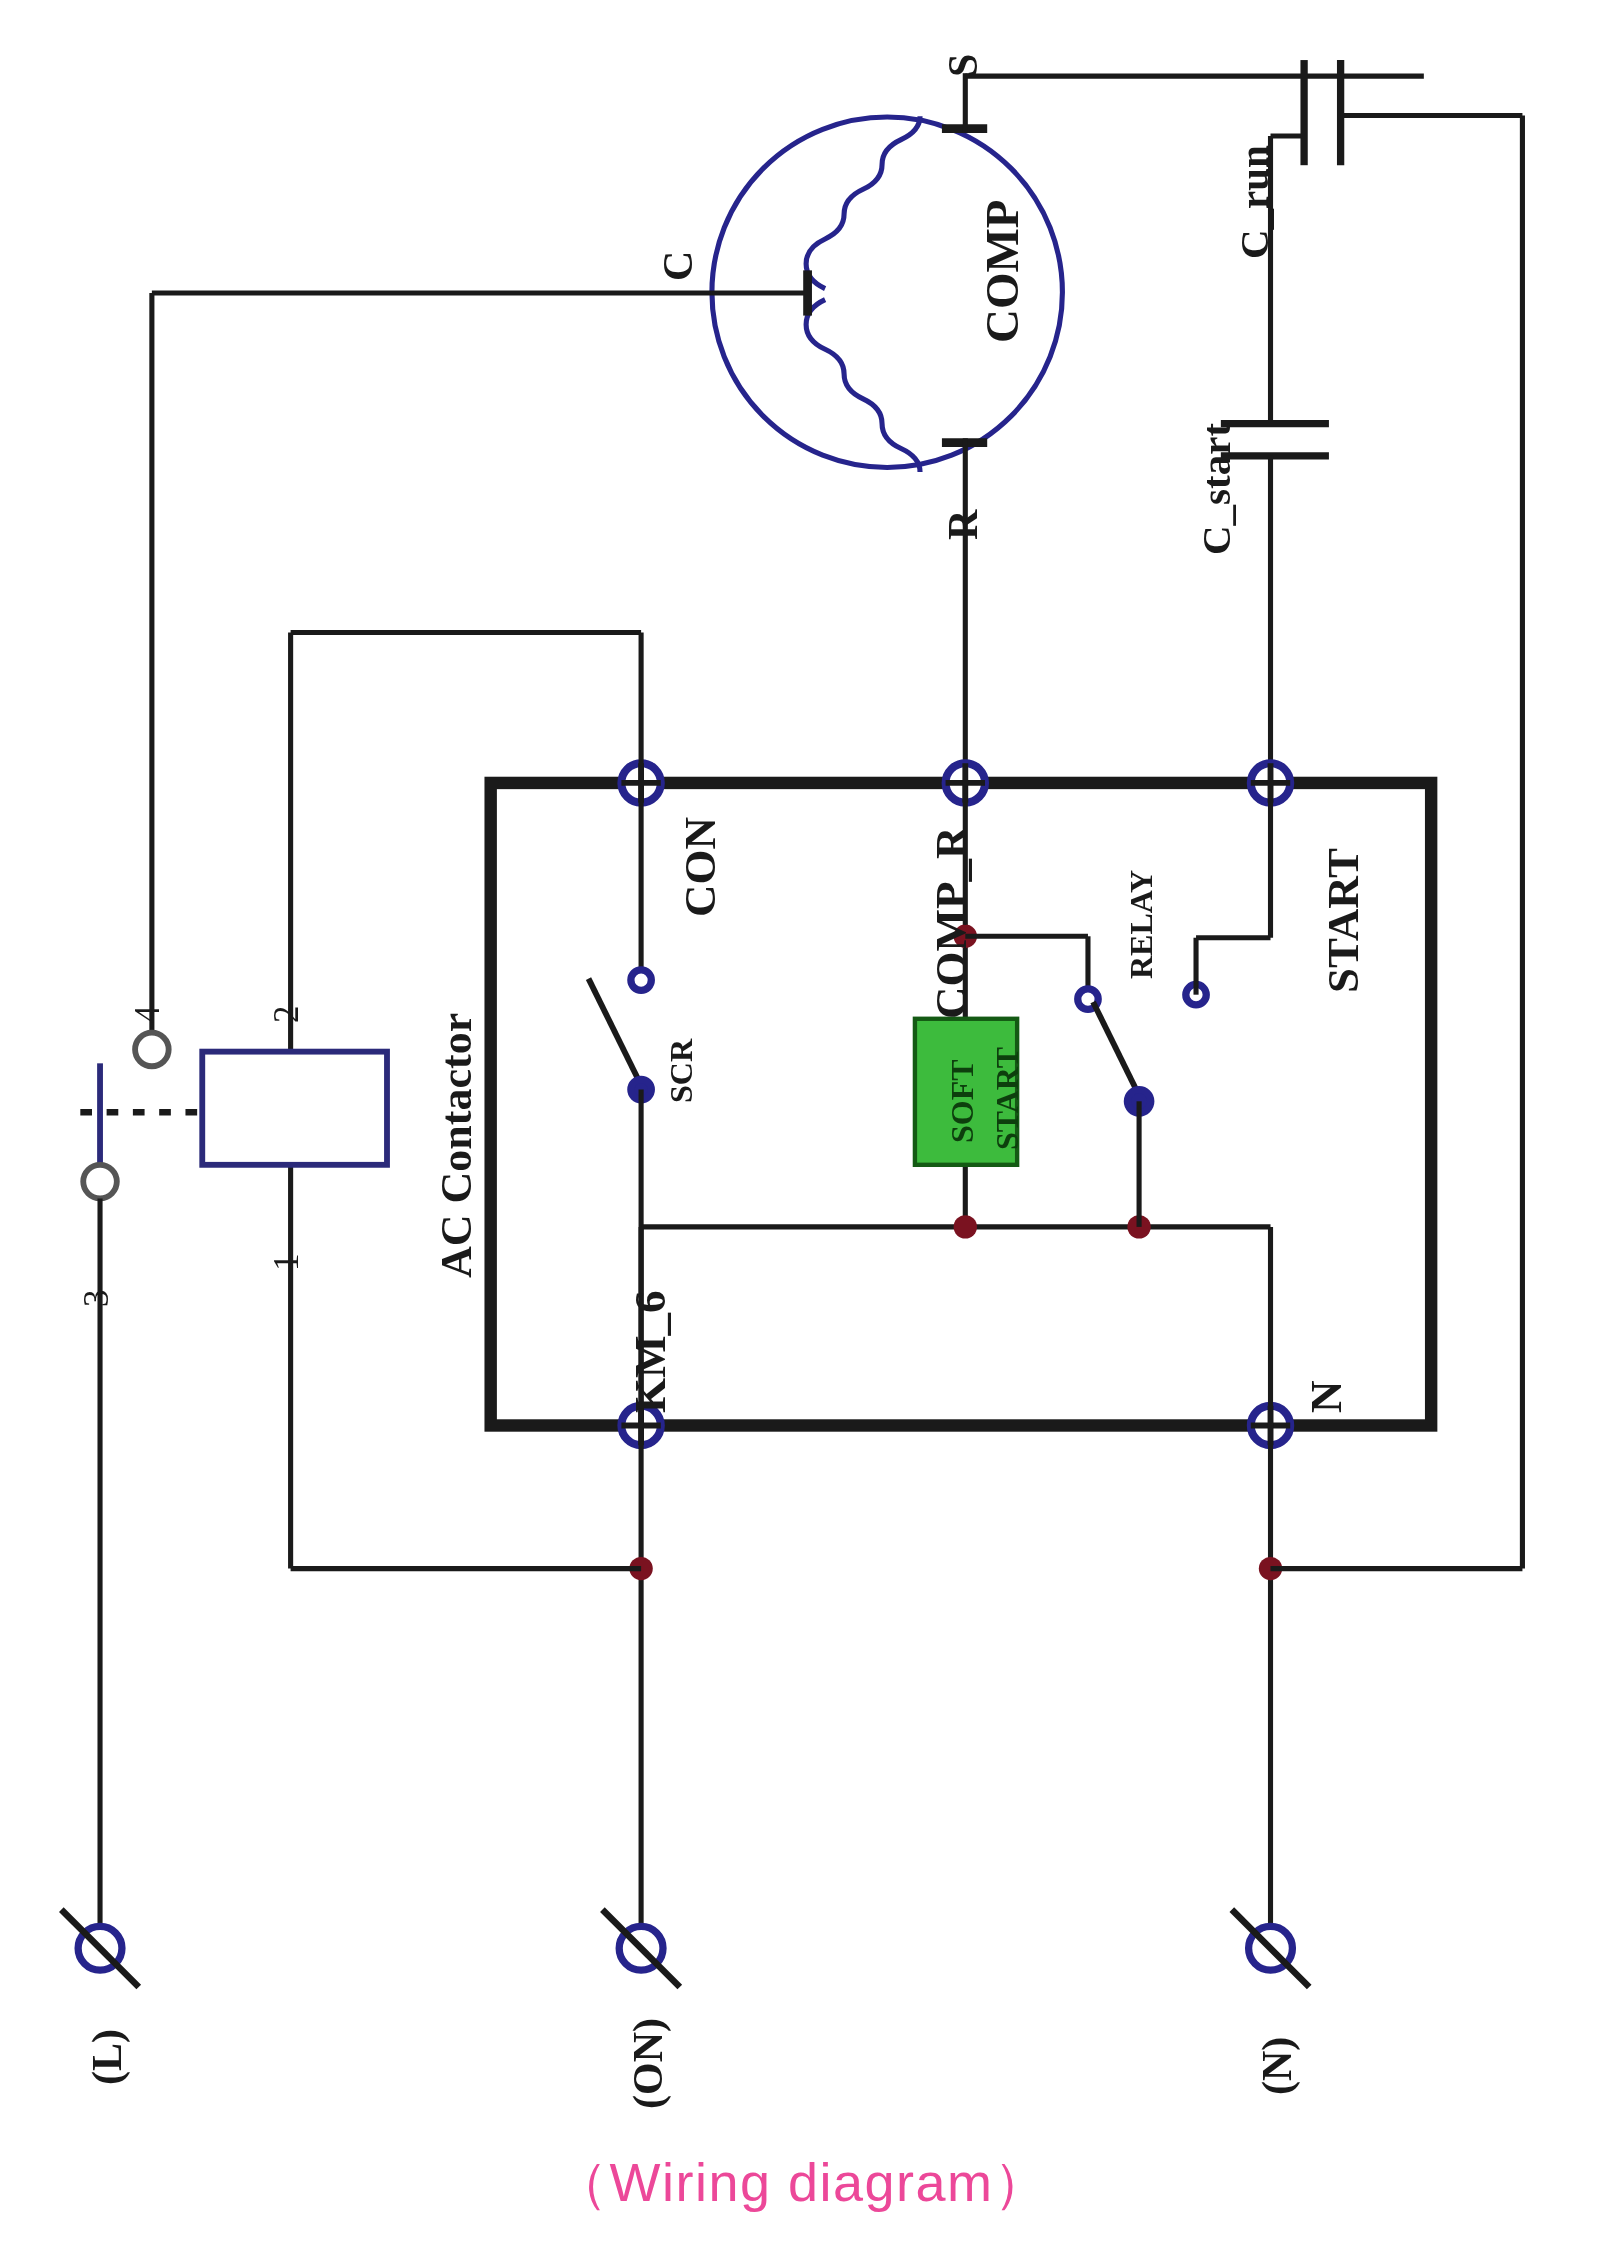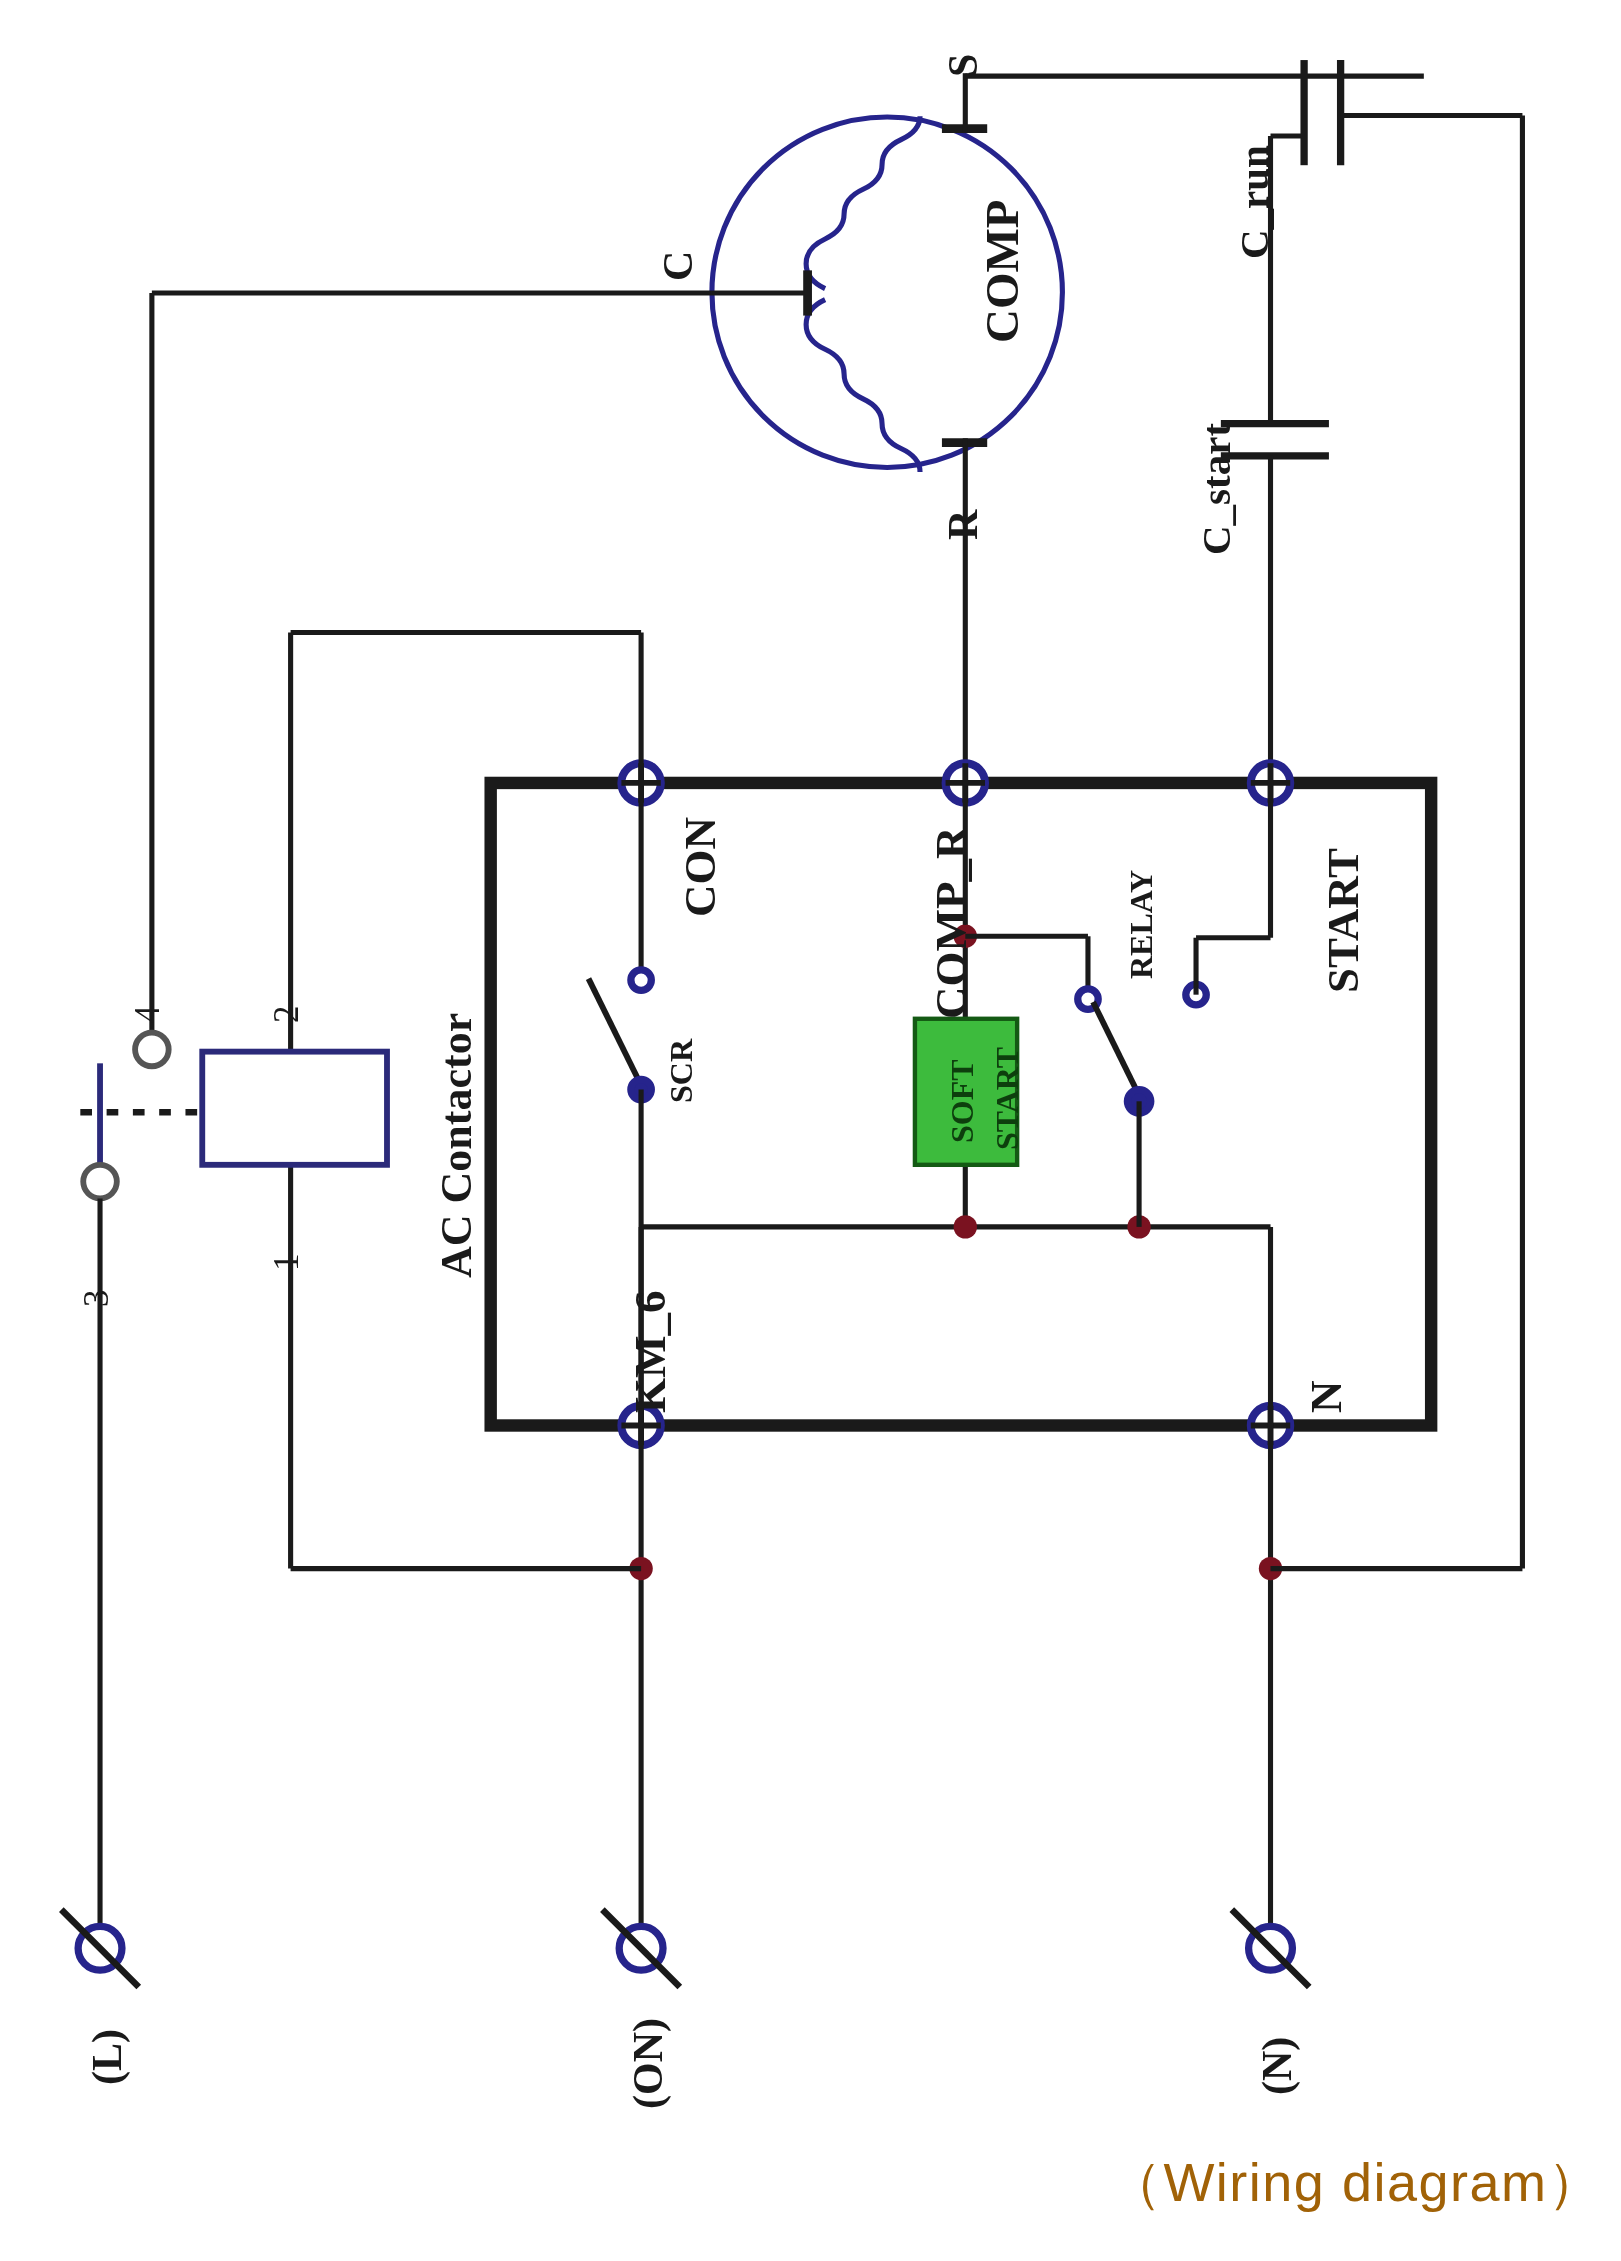--- a/index.html
+++ b/index.html
@@ -5,23 +5,23 @@
   html,body{margin:0;padding:0;background:#ffffff;}
   body{width:1621px;height:2261px;position:relative;overflow:hidden;
        font-family:"Liberation Serif",serif;}
   #stage{position:absolute;left:0;top:0;width:1621px;height:2261px;}
   svg#diagram{position:absolute;left:0;top:0;width:1621px;height:2261px;display:block;}
 
   
   .lbl{position:absolute;white-space:nowrap;transform-origin:0 0;
        transform:rotate(-90deg);color:#1a1a1a;line-height:1;}
   .lbl.bold{font-weight:bold;}
-  .caption{position:absolute;left:0;top:2147px;width:1603px;text-align:right;
+  .caption{position:absolute;left:0;top:2147px;width:1603px;text-align:center;
            font-family:"Liberation Sans",sans-serif;font-size:54px;
-           color:#a16207;letter-spacing:1.5px;}
+           color:#ec4899;letter-spacing:1.5px;}
 </style>
 </head>
 <body>
 
 <div id="stage">
 
   <svg id="diagram" viewBox="0 0 2220 3096">
 
     <g>
       <circle cx="1215" cy="400" r="240" fill="none" stroke="#26248c" stroke-width="7"></circle>

